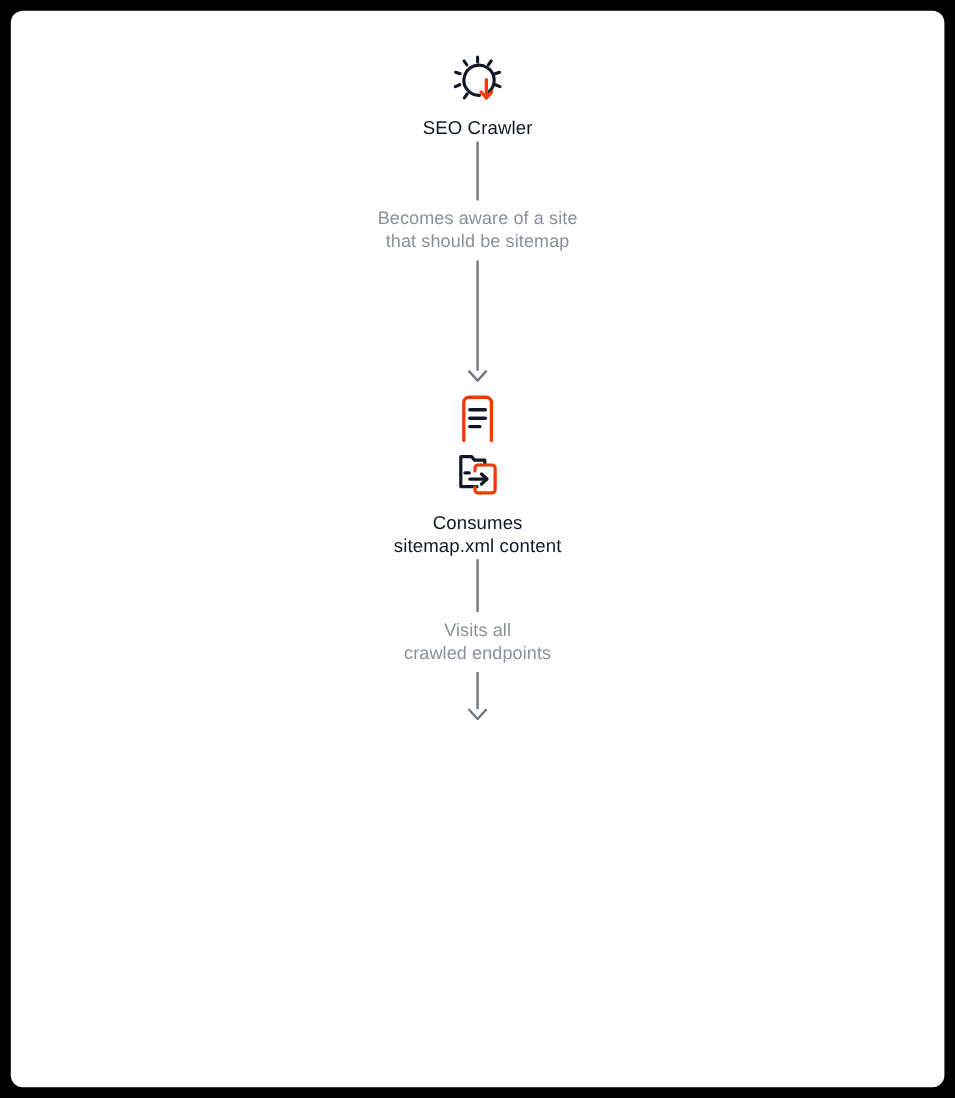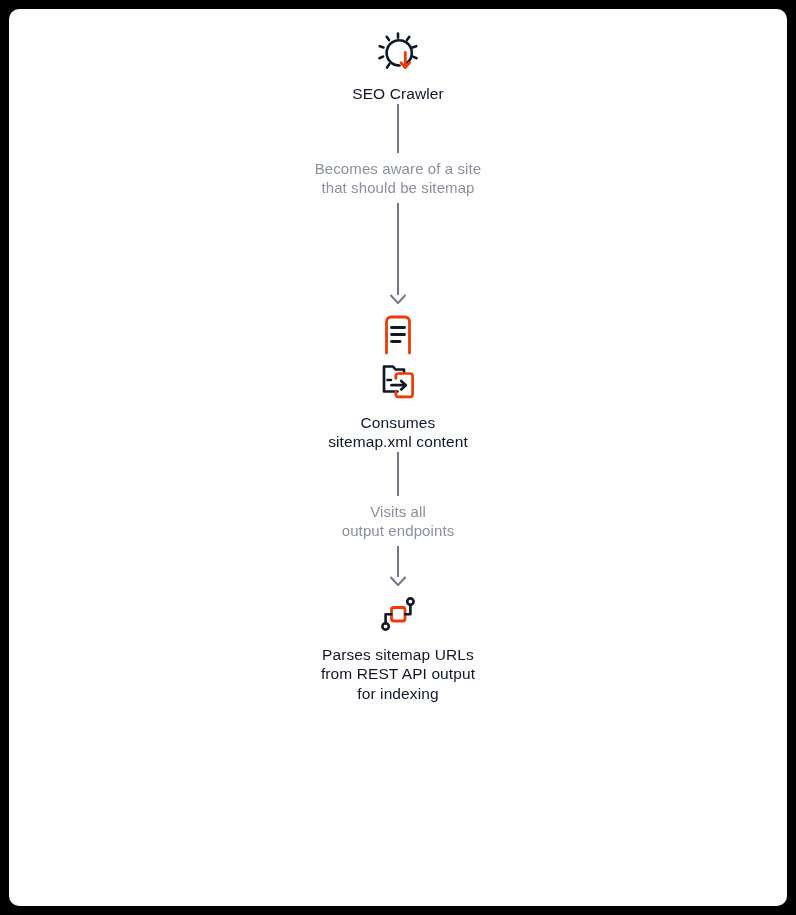--- a/index.html
+++ b/index.html
@@ -101,21 +101,21 @@
     padding: 6px 0 6px 0;
     letter-spacing: 0.1px;
   }
 </style>
 </head>
 <body>
 
 <div class="frame">
   <div class="canvas">
 
-    <div class="flow" style="padding-top:20px;">
+    <div class="flow" style="padding-top:34px;">
 
       <div class="node">
         <svg class="node-icon" viewBox="0 0 48 48">
           <g fill="none" stroke="#101828" stroke-width="2.6" stroke-linecap="round">
 
             <path d="M33.0 33.8 A12.6 12.6 0 1 0 25.6 36.5"></path>
 
             <path d="M24 8.7 L24 4.6"></path>
             <path d="M33.0 11.1 L35.3 7.8"></path>
             <path d="M38.5 18.4 L42.3 17.2"></path>
@@ -176,44 +176,25 @@
             <path d="M27.2 23.0 L31.8 27.2 L27.2 31.4"></path>
           </g>
         </svg>
         <div class="node-label">Consumes
 sitemap.xml content</div>
       </div>
 
       <div class="connector">
         <div class="conn-line-top" style="height:44px;"></div>
         <div class="conn-label">Visits all
-output endpoints</div>
+crawled endpoints</div>
         <div class="conn-line-bottom-wrap">
           <div class="conn-line-bottom" style="height:31px;"></div>
           <svg class="conn-arrow" viewBox="0 0 18 11">
             <path d="M2 1.5 L9 9.2 L16 1.5" fill="none" stroke="#6F7884" stroke-width="2" stroke-linecap="round" stroke-linejoin="round"></path>
           </svg>
         </div>
       </div>
 
-      <div class="node" style="margin-top:3px;">
-        <svg class="node-icon" viewBox="0 0 48 48">
-
-          <rect x="17.5" y="17.5" width="13.5" height="13.5" rx="2.2" fill="none" stroke="#F03A05" stroke-width="2.8"></rect>
-
-          <g stroke="#101828" stroke-width="2.6" fill="none" stroke-linecap="round" stroke-linejoin="round">
-            <circle cx="36.4" cy="11.6" r="3.2"></circle>
-            <path d="M36.4 14.8 L36.4 24.3 L31.2 24.3"></path>
-          </g>
-
-          <g stroke="#101828" stroke-width="2.6" fill="none" stroke-linecap="round" stroke-linejoin="round">
-            <circle cx="11.6" cy="36.4" r="3.2"></circle>
-            <path d="M11.6 33.2 L11.6 24.3 L17.3 24.3"></path>
-          </g>
-        </svg>
-        <div class="node-label">Parses sitemap URLs
-from REST API output
-for indexing</div>
-      </div>
 
     </div>
   </div>
 </div>
 
 </body></html>

